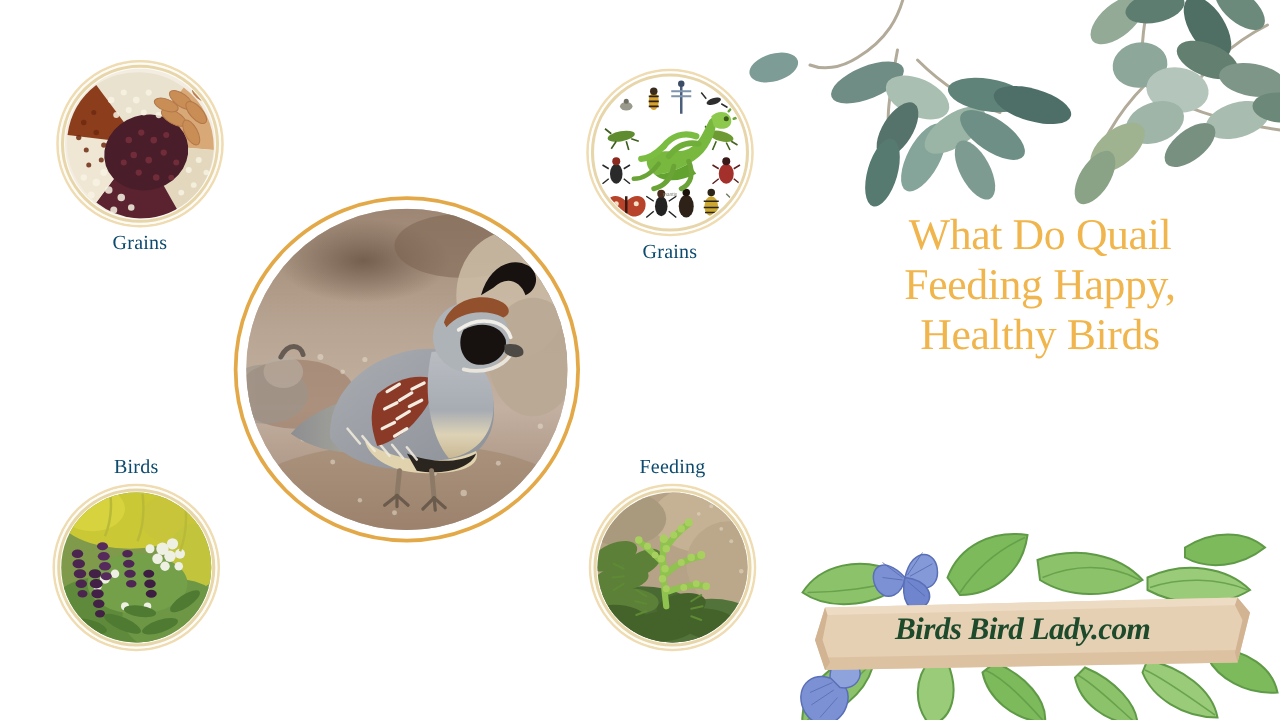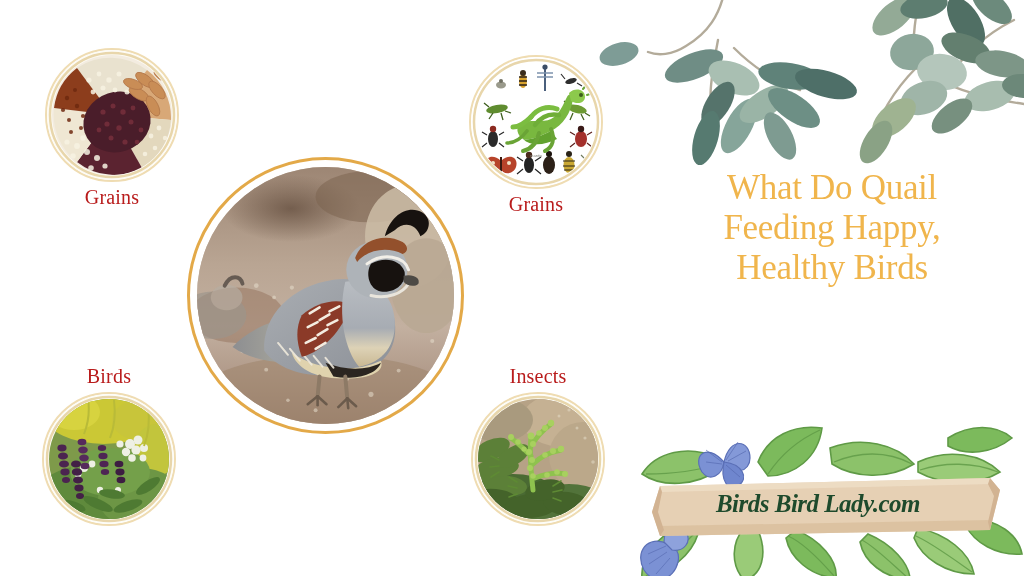--- a/index.html
+++ b/index.html
@@ -30,21 +30,21 @@
   }
 
   
   .food{position:absolute;}
   .food .thumb{
     width:134px;height:134px;border-radius:50%;
     border:2px solid #efdcb2;
     box-sizing:border-box;overflow:hidden;position:relative;background:#fff;
   }
   .food .cap{
-    text-align:center;font-size:20px;color:#b91c1c;
+    text-align:center;font-size:16px;color:#0c4a6e;
     font-family:"Liberation Serif", serif;letter-spacing:.2px;
   }
   .food.lbl-below .cap{margin-top:4px;}
   .food.lbl-above .cap{margin-bottom:4px;}
 
   #food-grains{left:45px;top:48px;}
   #food-insects{left:469px;top:55px;}
   #food-forbs{left:42px;top:365px;}
   #food-ragweed{left:471px;top:365px;}
 
@@ -524,21 +524,21 @@
             <path d="M44 4 C 46 18, 44 30, 40 40"></path>
             <path d="M104 12 C 106 28, 104 42, 100 52"></path>
           </g>
         </g>
         <circle cx="65" cy="65" r="62" fill="none" stroke="#e8d6ab" stroke-width="2.5"></circle>
       </svg>
     </div>
   </div>
 
   <div class="food lbl-above" id="food-ragweed">
-    <div class="cap">Insects</div>
+    <div class="cap">Feeding</div>
     <div class="thumb">
       <svg viewBox="0 0 130 130" width="100%" height="100%" xmlns="http://www.w3.org/2000/svg">
         <circle cx="65" cy="65" r="65" fill="#fdfdf8"></circle>
         <clipPath id="clipR">
             <circle cx="65" cy="65" r="60"></circle>
           </clipPath>
         <g clip-path="url(#clipR)">
           <rect width="130" height="130" fill="#b6a286"></rect>
           <ellipse cx="96" cy="26" rx="48" ry="28" fill="#c5b193"></ellipse>
           <ellipse cx="110" cy="62" rx="34" ry="34" fill="#bba88a"></ellipse>

